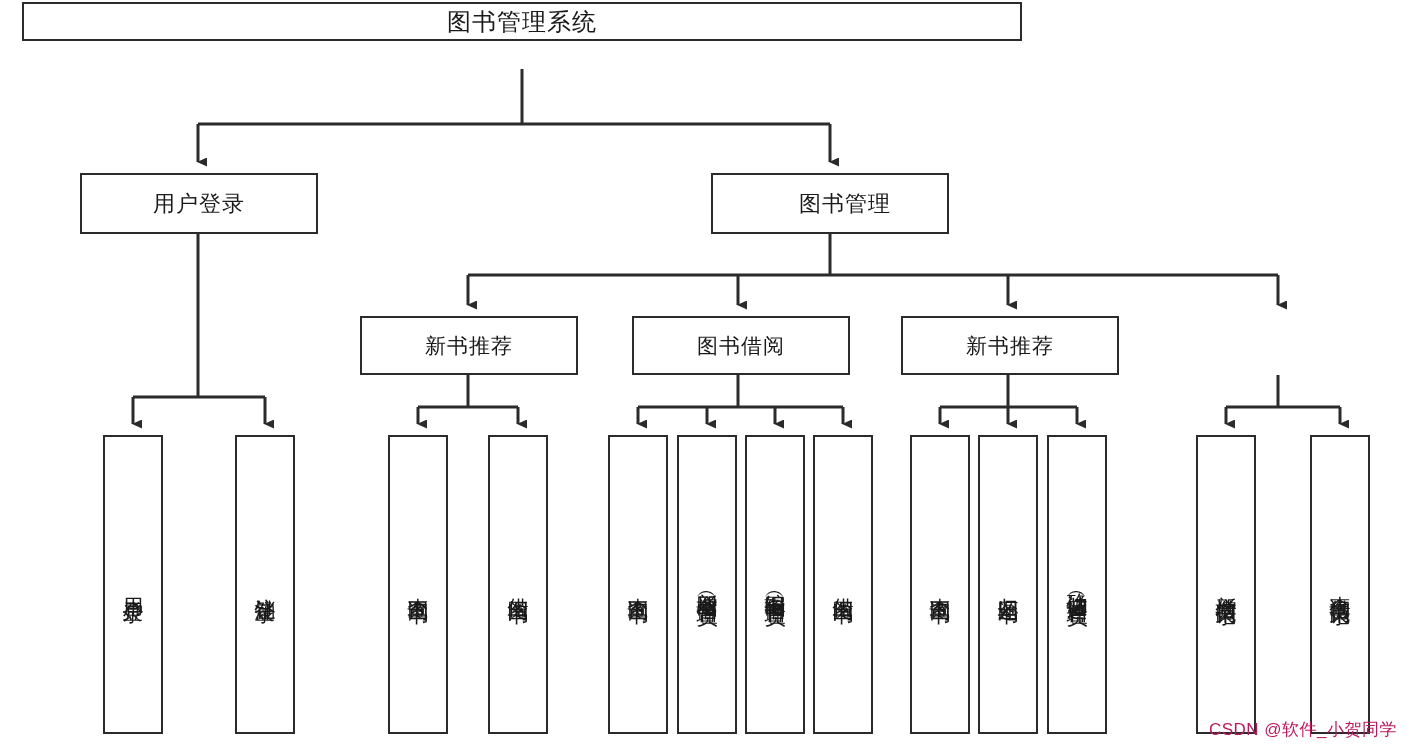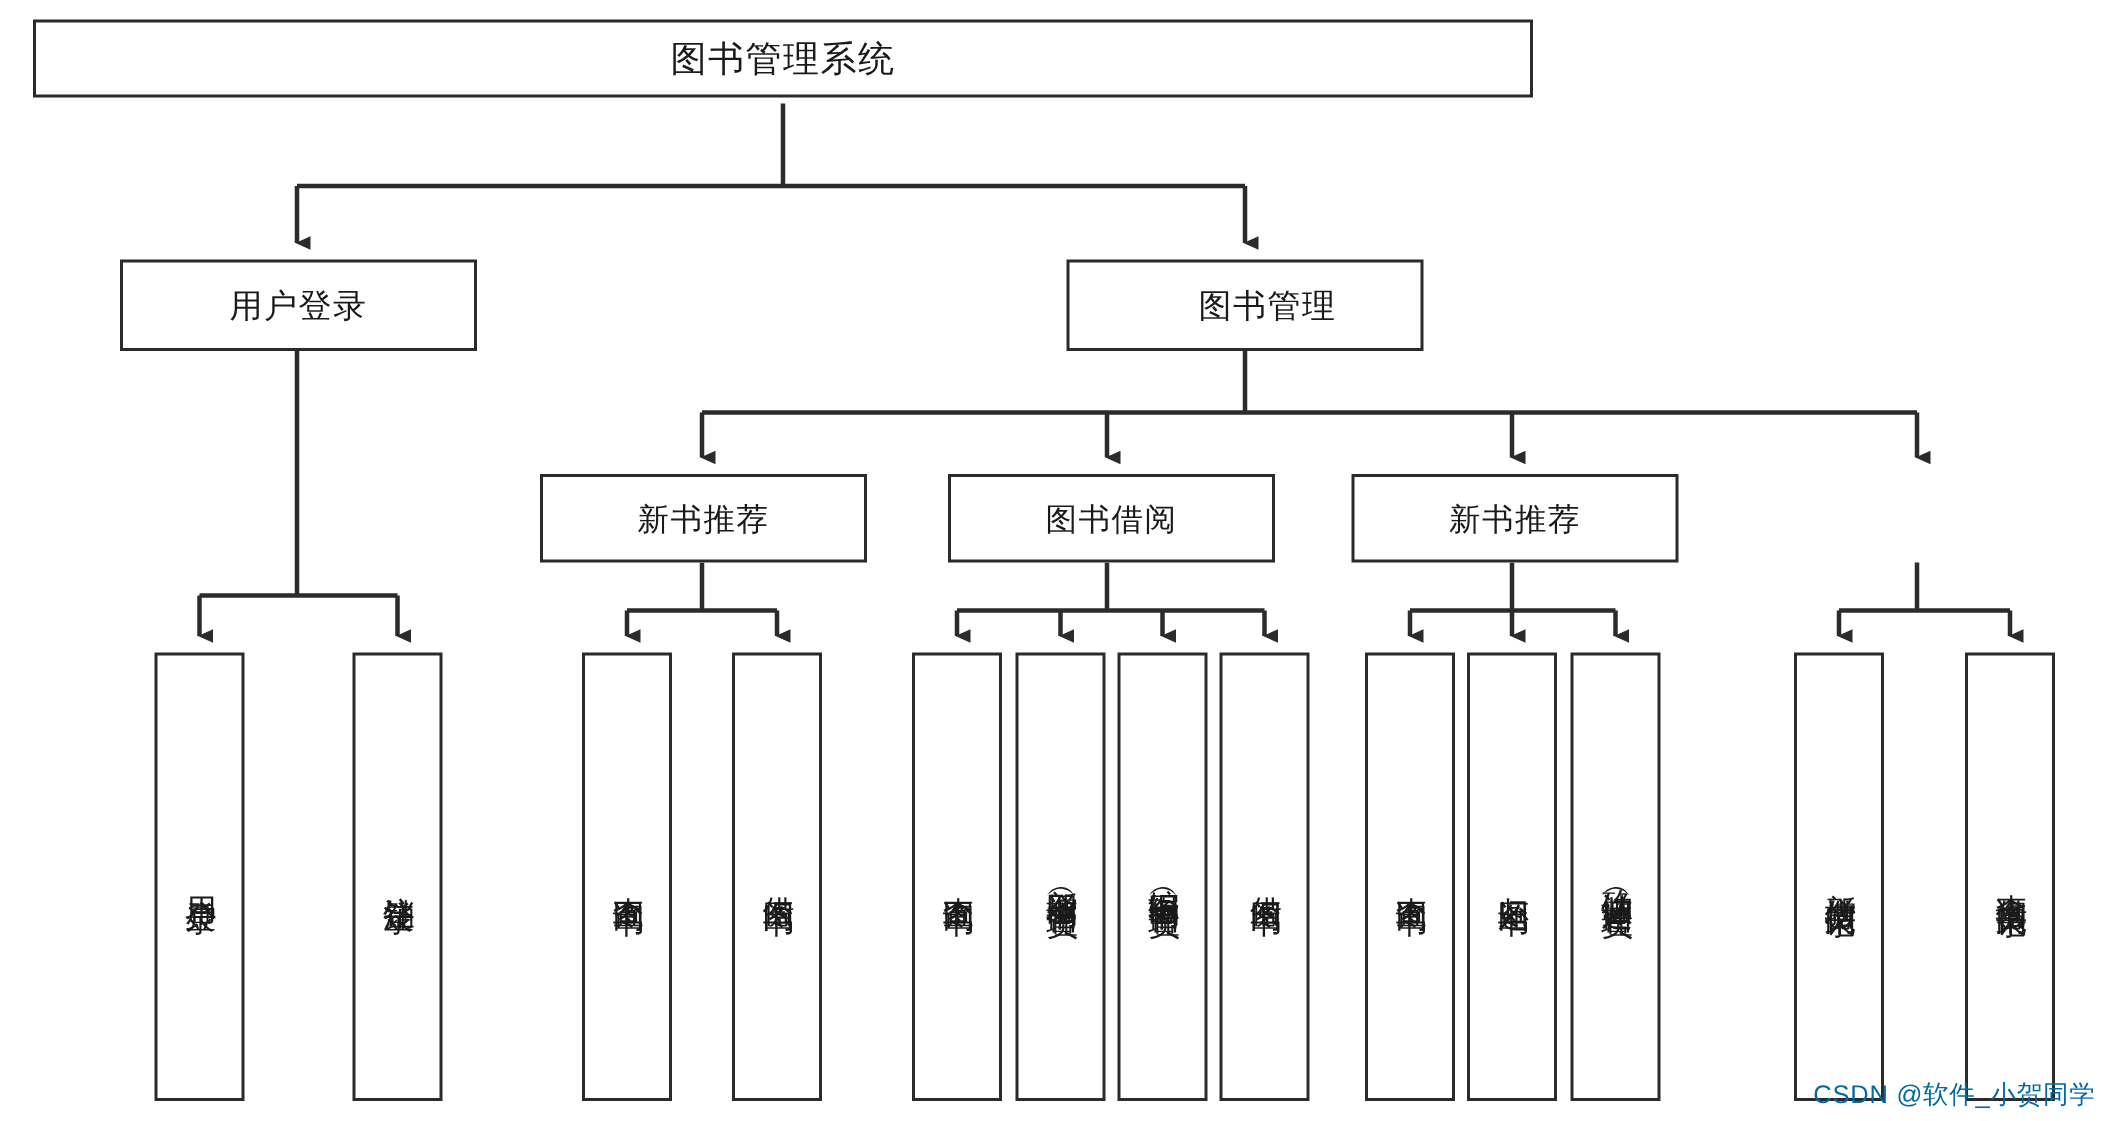--- a/index.html
+++ b/index.html
@@ -56,21 +56,21 @@
   }
   .htext {
     white-space: nowrap;
     letter-spacing: 1px;
   }
   .watermark {
     position: absolute;
     right: 8px;
     bottom: 6px;
     font-size: 17px;
-    color: #0369a1;
+    color: #be185d;
     white-space: nowrap;
     letter-spacing: 0.5px;
   }
 </style>
 </head>
 <body>
 
 <div id="canvas">
 
   <svg class="edges" viewBox="0 0 1405 747">
@@ -119,21 +119,21 @@
       <path d="M 1008,407 L 1008,424" marker-end="url(#arrowhead)"></path>
       <path d="M 1077,407 L 1077,424" marker-end="url(#arrowhead)"></path>
 
       <path d="M 1278,375 L 1278,407"></path>
       <path d="M 1226,407 L 1340,407"></path>
       <path d="M 1226,407 L 1226,424" marker-end="url(#arrowhead)"></path>
       <path d="M 1340,407 L 1340,424" marker-end="url(#arrowhead)"></path>
     </g>
   </svg>
 
-  <div class="node root" style="left:22px; top:13px; width:1000px; height:52px;">
+  <div class="node root" style="left:22px; top:2px; width:1000px; height:39px;">
     <span class="htext">图书管理系统</span>
   </div>
 
   <div class="node level2" style="left:80px; top:173px; width:238px; height:61px;">
     <span class="htext">用户登录</span>
   </div>
 
   <div class="node level2" style="left:711px; top:173px; width:238px; height:61px;padding-left:30px;">
     <span class="htext">图书管理</span>
   </div>

